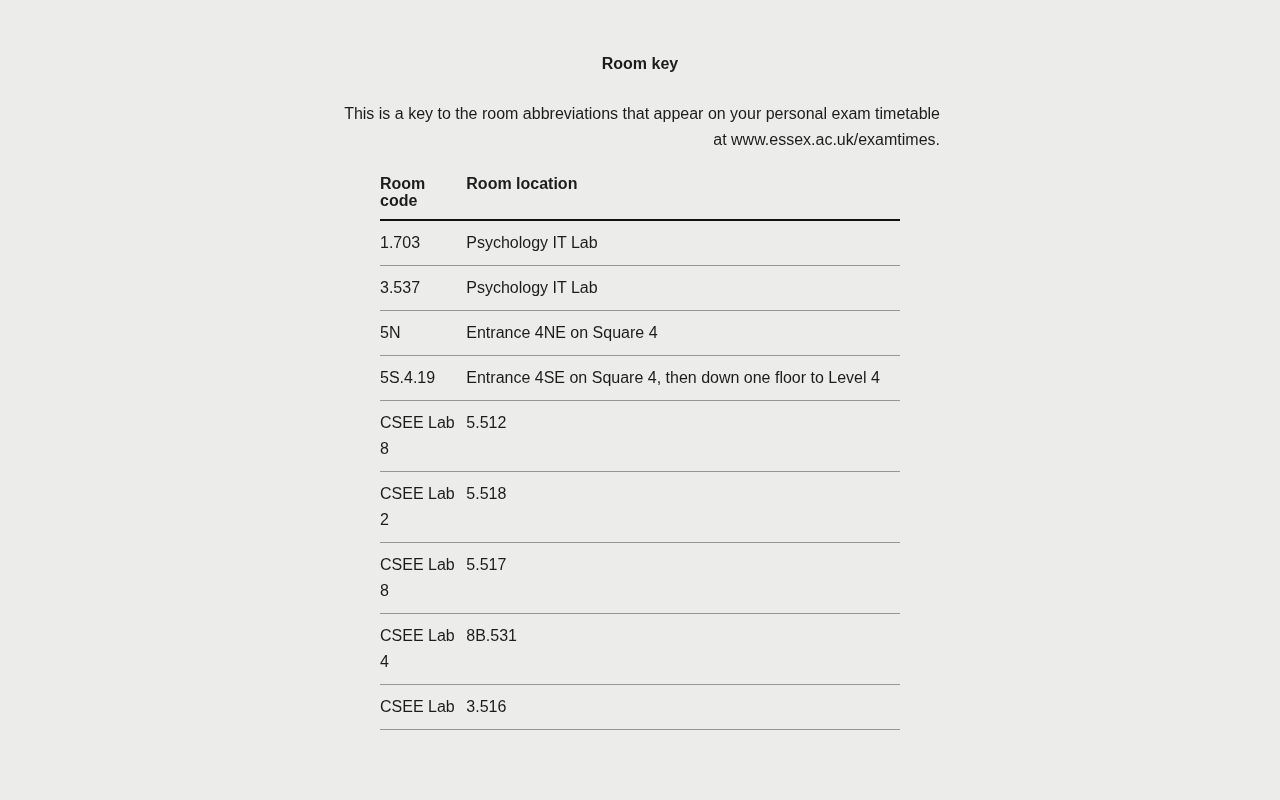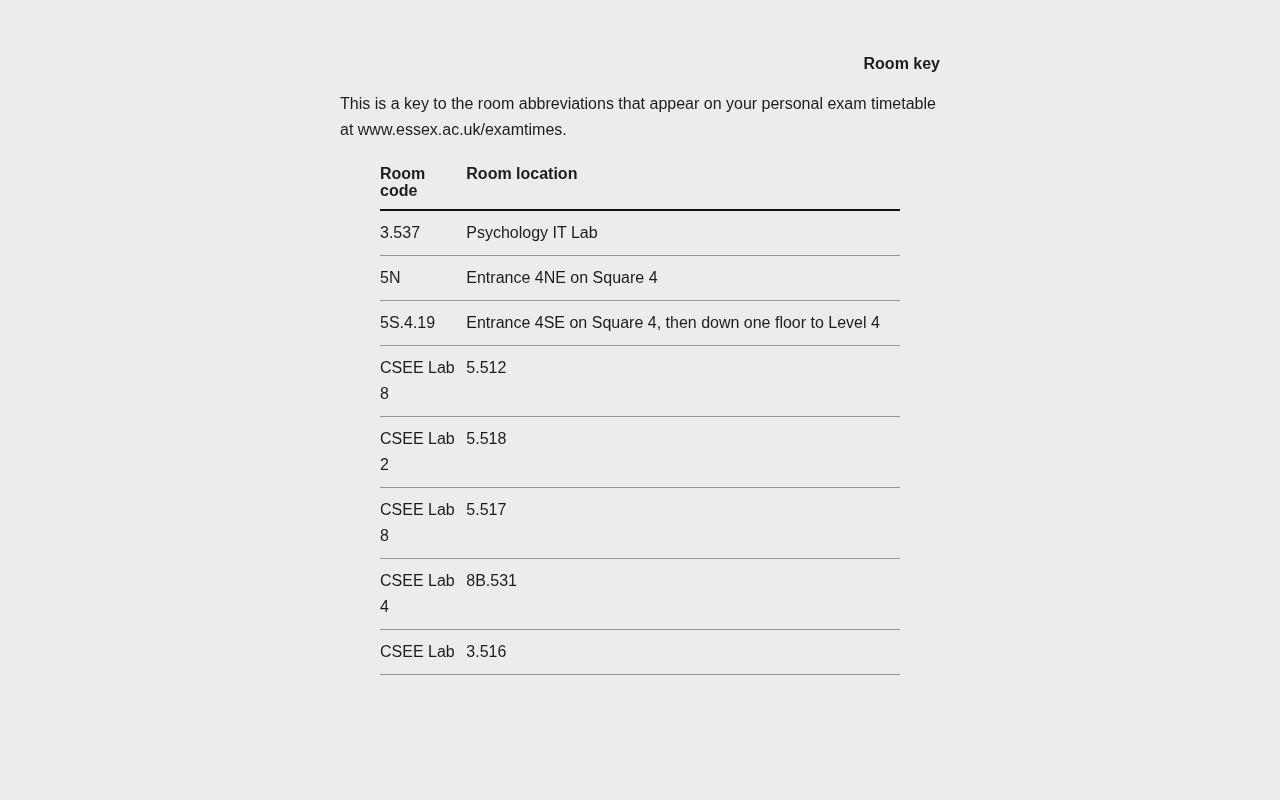--- a/index.html
+++ b/index.html
@@ -11,25 +11,25 @@
   *{ margin:0; padding:0; box-sizing:content-box; }
   html,body{
     width:1280px; height:800px; overflow:hidden;
     background:var(--bg);
     font-family:"Liberation Sans","DejaVu Sans",sans-serif;
     color:var(--text);
     font-size:16px; line-height:26px;
   }
   .page{ width:600px; margin:0 auto; padding-top:51px; }
   .title{
-    font-size:16px; font-weight:bold; text-align:right;
+    font-size:16px; font-weight:bold; text-align:center;
     line-height:26px;
   }
   .intro{
-    margin-top:14px; text-align:left; line-height:26px;
+    margin-top:24px; text-align:right; line-height:26px;
   }
   table.roomkey{
     width:520px; margin:22px auto 0 auto;
     border-collapse:collapse; table-layout:fixed;
   }
   table.roomkey th{
     text-align:left; vertical-align:top; font-weight:bold;
     padding:0 0 10px 0; line-height:17px;
     border-bottom:2px solid var(--head-rule);
   }
@@ -49,20 +49,24 @@
   <p class="intro">This is a key to the room abbreviations that appear on your personal exam timetable at www.essex.ac.uk/examtimes.</p>
 
   <table class="roomkey">
     <thead>
       <tr>
         <th class="col-code">Room code</th>
         <th class="col-loc">Room location</th>
       </tr>
     </thead>
     <tbody id="table-body">
+        <tr>
+          <td class="col-code">1.703</td>
+          <td class="col-loc">Psychology IT Lab</td>
+        </tr>
         <tr>
           <td class="col-code">3.537</td>
           <td class="col-loc">Psychology IT Lab</td>
         </tr>
         <tr>
           <td class="col-code">5N</td>
           <td class="col-loc">Entrance 4NE on Square 4</td>
         </tr>
         <tr>
           <td class="col-code">5S.4.19</td>

